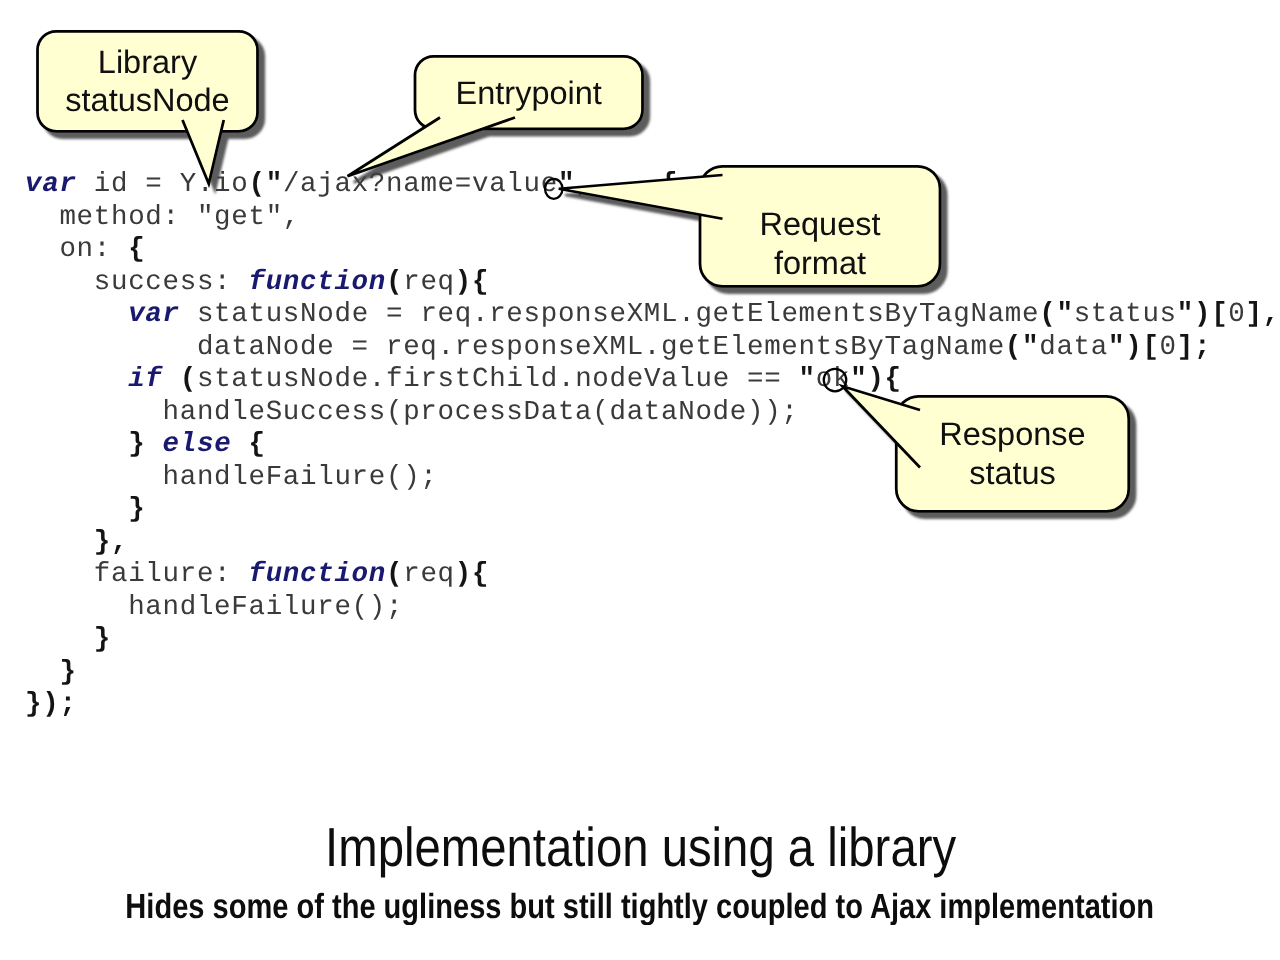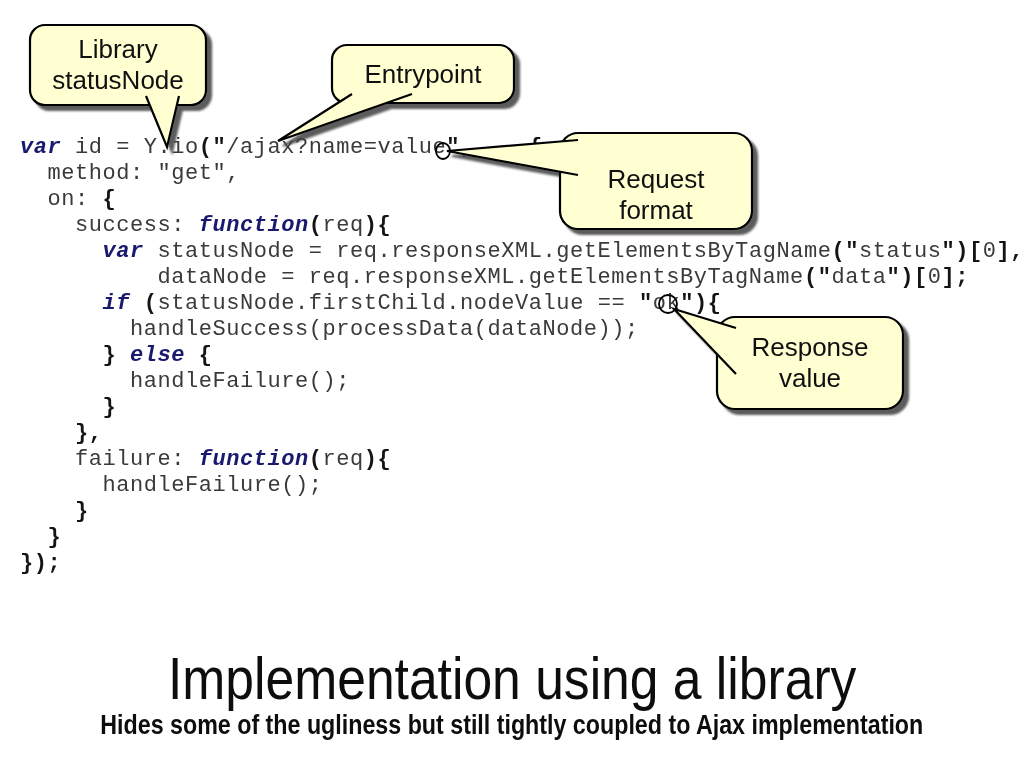--- a/index.html
+++ b/index.html
@@ -27,21 +27,21 @@
     position:absolute;display:flex;align-items:center;justify-content:center;
     text-align:center;color:#101010;
     font-size:26px;line-height:31px;
     font-family:"Liberation Sans",sans-serif;
   }
   .callout-text span{display:inline-block;}
   .w120 span{max-width:122px;margin-top:28px;}
   .w130 span{max-width:132px;}
   
   #title-area{position:absolute;left:0;top:652px;width:1024px;text-align:center;color:#0d0d0d;}
-  #main-title{font-size:60px;line-height:54px;white-space:nowrap;}
+  #main-title{font-size:44px;line-height:54px;white-space:nowrap;}
   #main-title span{display:inline-block;transform:scaleX(0.86);transform-origin:50% 50%;}
   #subtitle{font-size:28px;line-height:38px;white-space:nowrap;font-weight:bold;}
   #subtitle span{display:inline-block;transform:scaleX(0.83);transform-origin:50% 50%;}
 </style>
 </head>
 <body>
 
 <div id="slide">
 
   <pre id="code"><div><span class="kw">var</span><span> id = Y.io</span><span class="pb">("</span><span>/ajax?name=value</span><span class="pb">"</span><span>,    </span><span class="pb">{</span></div><div><span>  method: "get",</span></div><div><span>  on: </span><span class="pb">{</span></div><div><span>    success: </span><span class="kw">function</span><span class="pb">(</span><span>req</span><span class="pb">){</span></div><div><span>      </span><span class="kw">var</span><span> statusNode = req.responseXML.getElementsByTagName</span><span class="pb">("</span><span>status</span><span class="pb">")[</span><span>0</span><span class="pb">],</span></div><div><span>          dataNode = req.responseXML.getElementsByTagName</span><span class="pb">("</span><span>data</span><span class="pb">")[</span><span>0</span><span class="pb">];</span></div><div><span>      </span><span class="kw">if</span><span> </span><span class="pb">(</span><span>statusNode.firstChild.nodeValue == </span><span class="pb">"</span><span>ok</span><span class="pb">"){</span></div><div><span>        handleSuccess(processData(dataNode));</span></div><div><span>      </span><span class="pb">}</span><span> </span><span class="kw">else</span><span> </span><span class="pb">{</span></div><div><span>        handleFailure();</span></div><div><span>      </span><span class="pb">}</span></div><div><span>    </span><span class="pb">},</span></div><div><span>    failure: </span><span class="kw">function</span><span class="pb">(</span><span>req</span><span class="pb">){</span></div><div><span>      handleFailure();</span></div><div><span>    </span><span class="pb">}</span></div><div><span>  </span><span class="pb">}</span></div><div><span class="pb">});</span></div></pre>
@@ -80,21 +80,21 @@
   <div class="callout-text w130" style="left:30px;top:25px;width:176px;height:80px;">
     <span>Library statusNode</span>
   </div>
   <div class="callout-text" style="left:332px;top:45px;width:182px;height:58px;justify-content:center;">
     <span>Entrypoint</span>
   </div>
   <div class="callout-text w120" style="left:560px;top:133px;width:192px;height:96px;">
     <span>Request format</span>
   </div>
   <div class="callout-text w130" style="left:717px;top:317px;width:186px;height:92px;">
-    <span>Response value</span>
+    <span>Response status</span>
   </div>
 
   <div id="title-area">
     <div id="main-title">
       <span>Implementation using a library</span>
     </div>
     <div id="subtitle">
       <span>Hides some of the ugliness but still tightly coupled to Ajax implementation</span>
     </div>
   </div>

